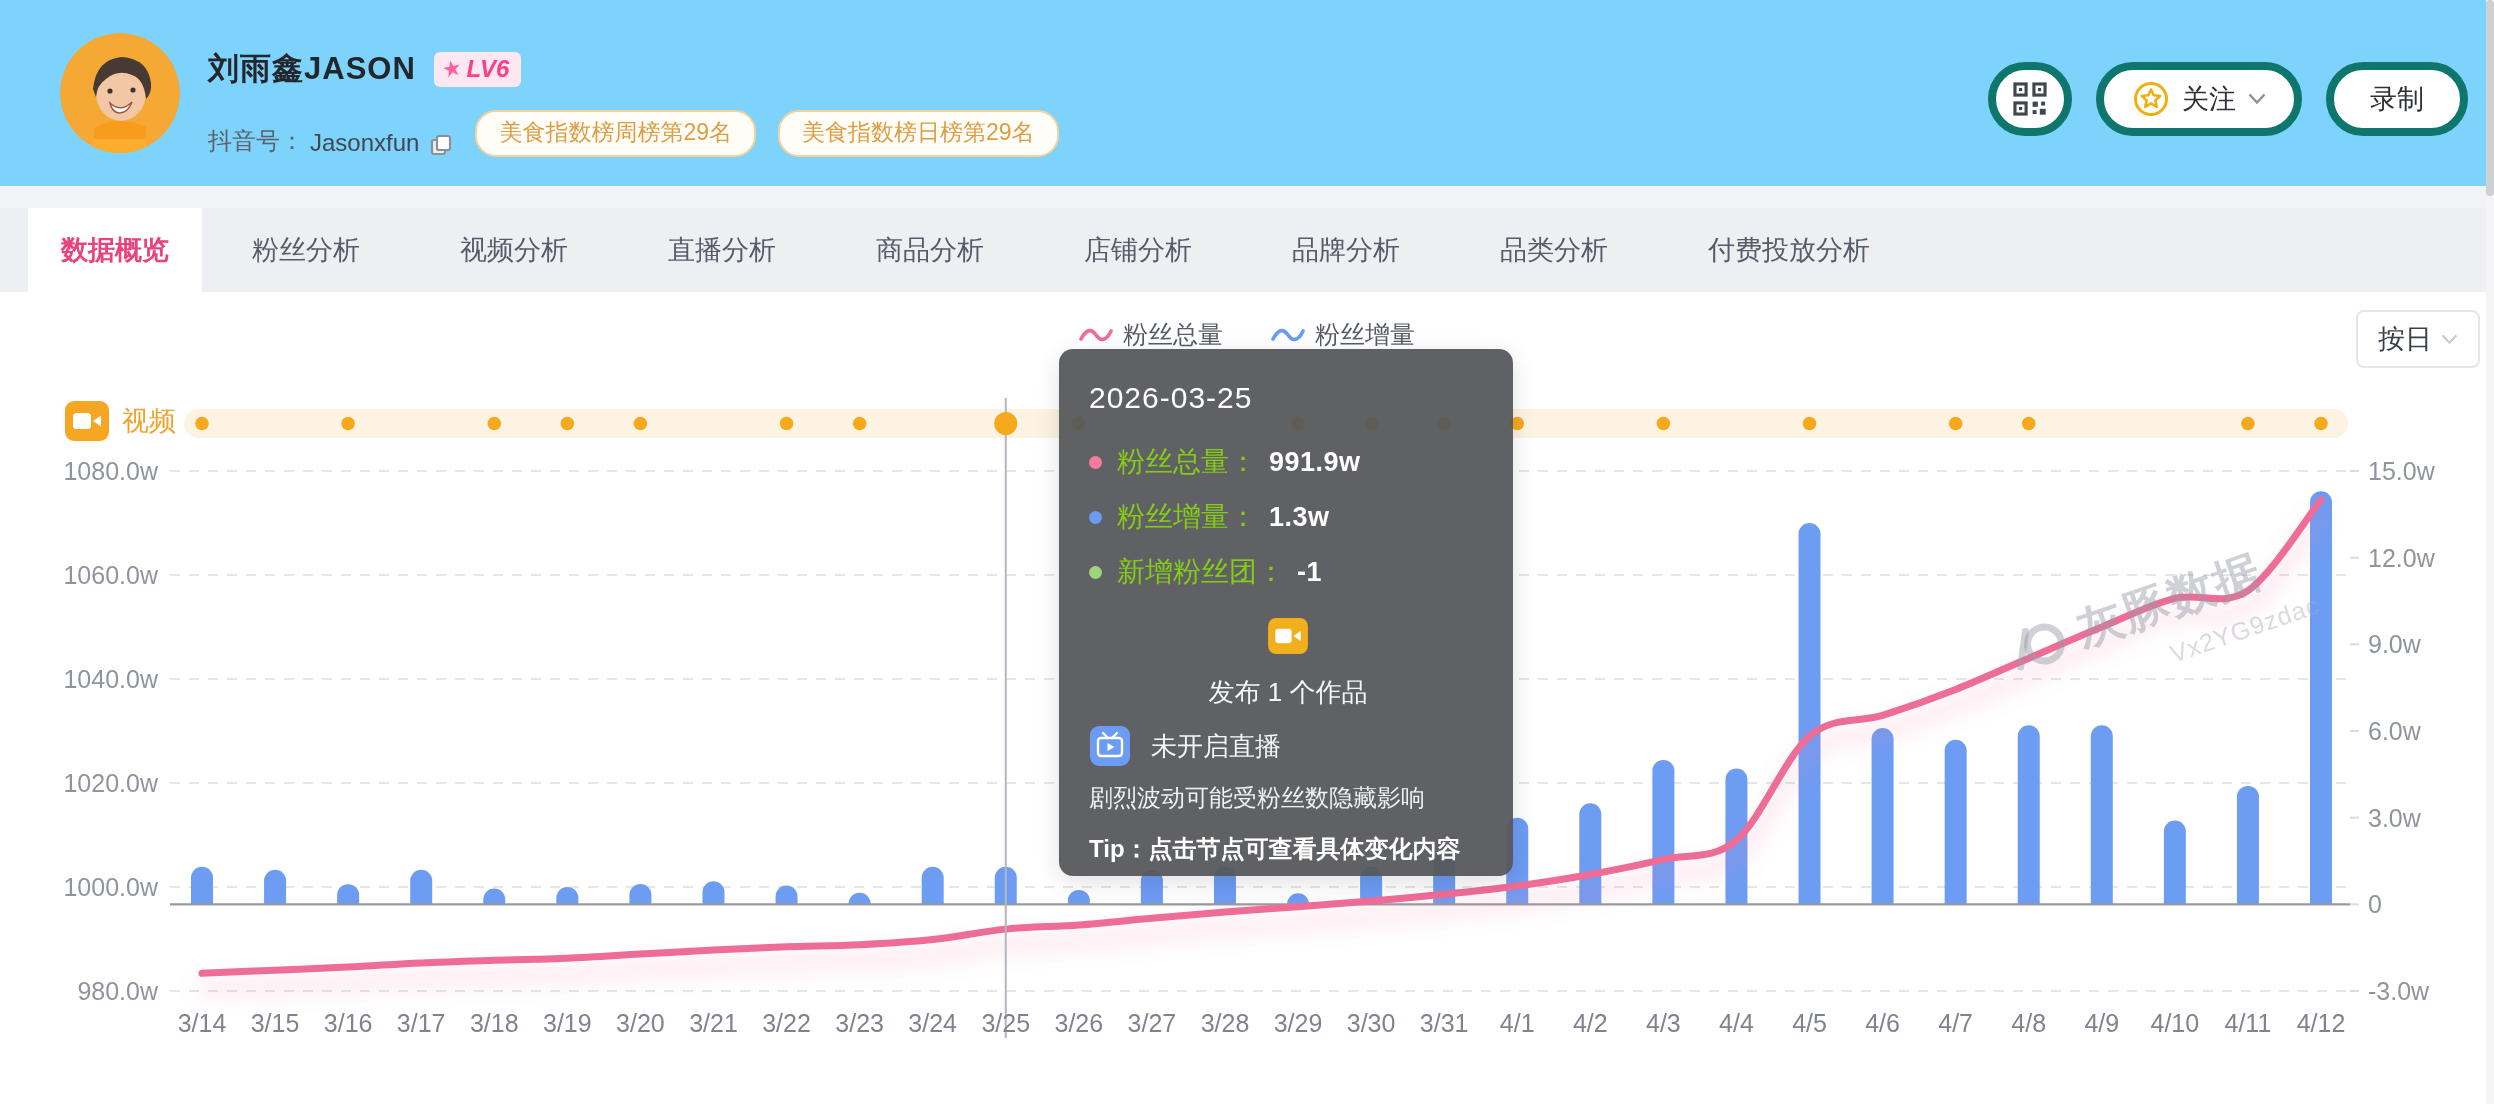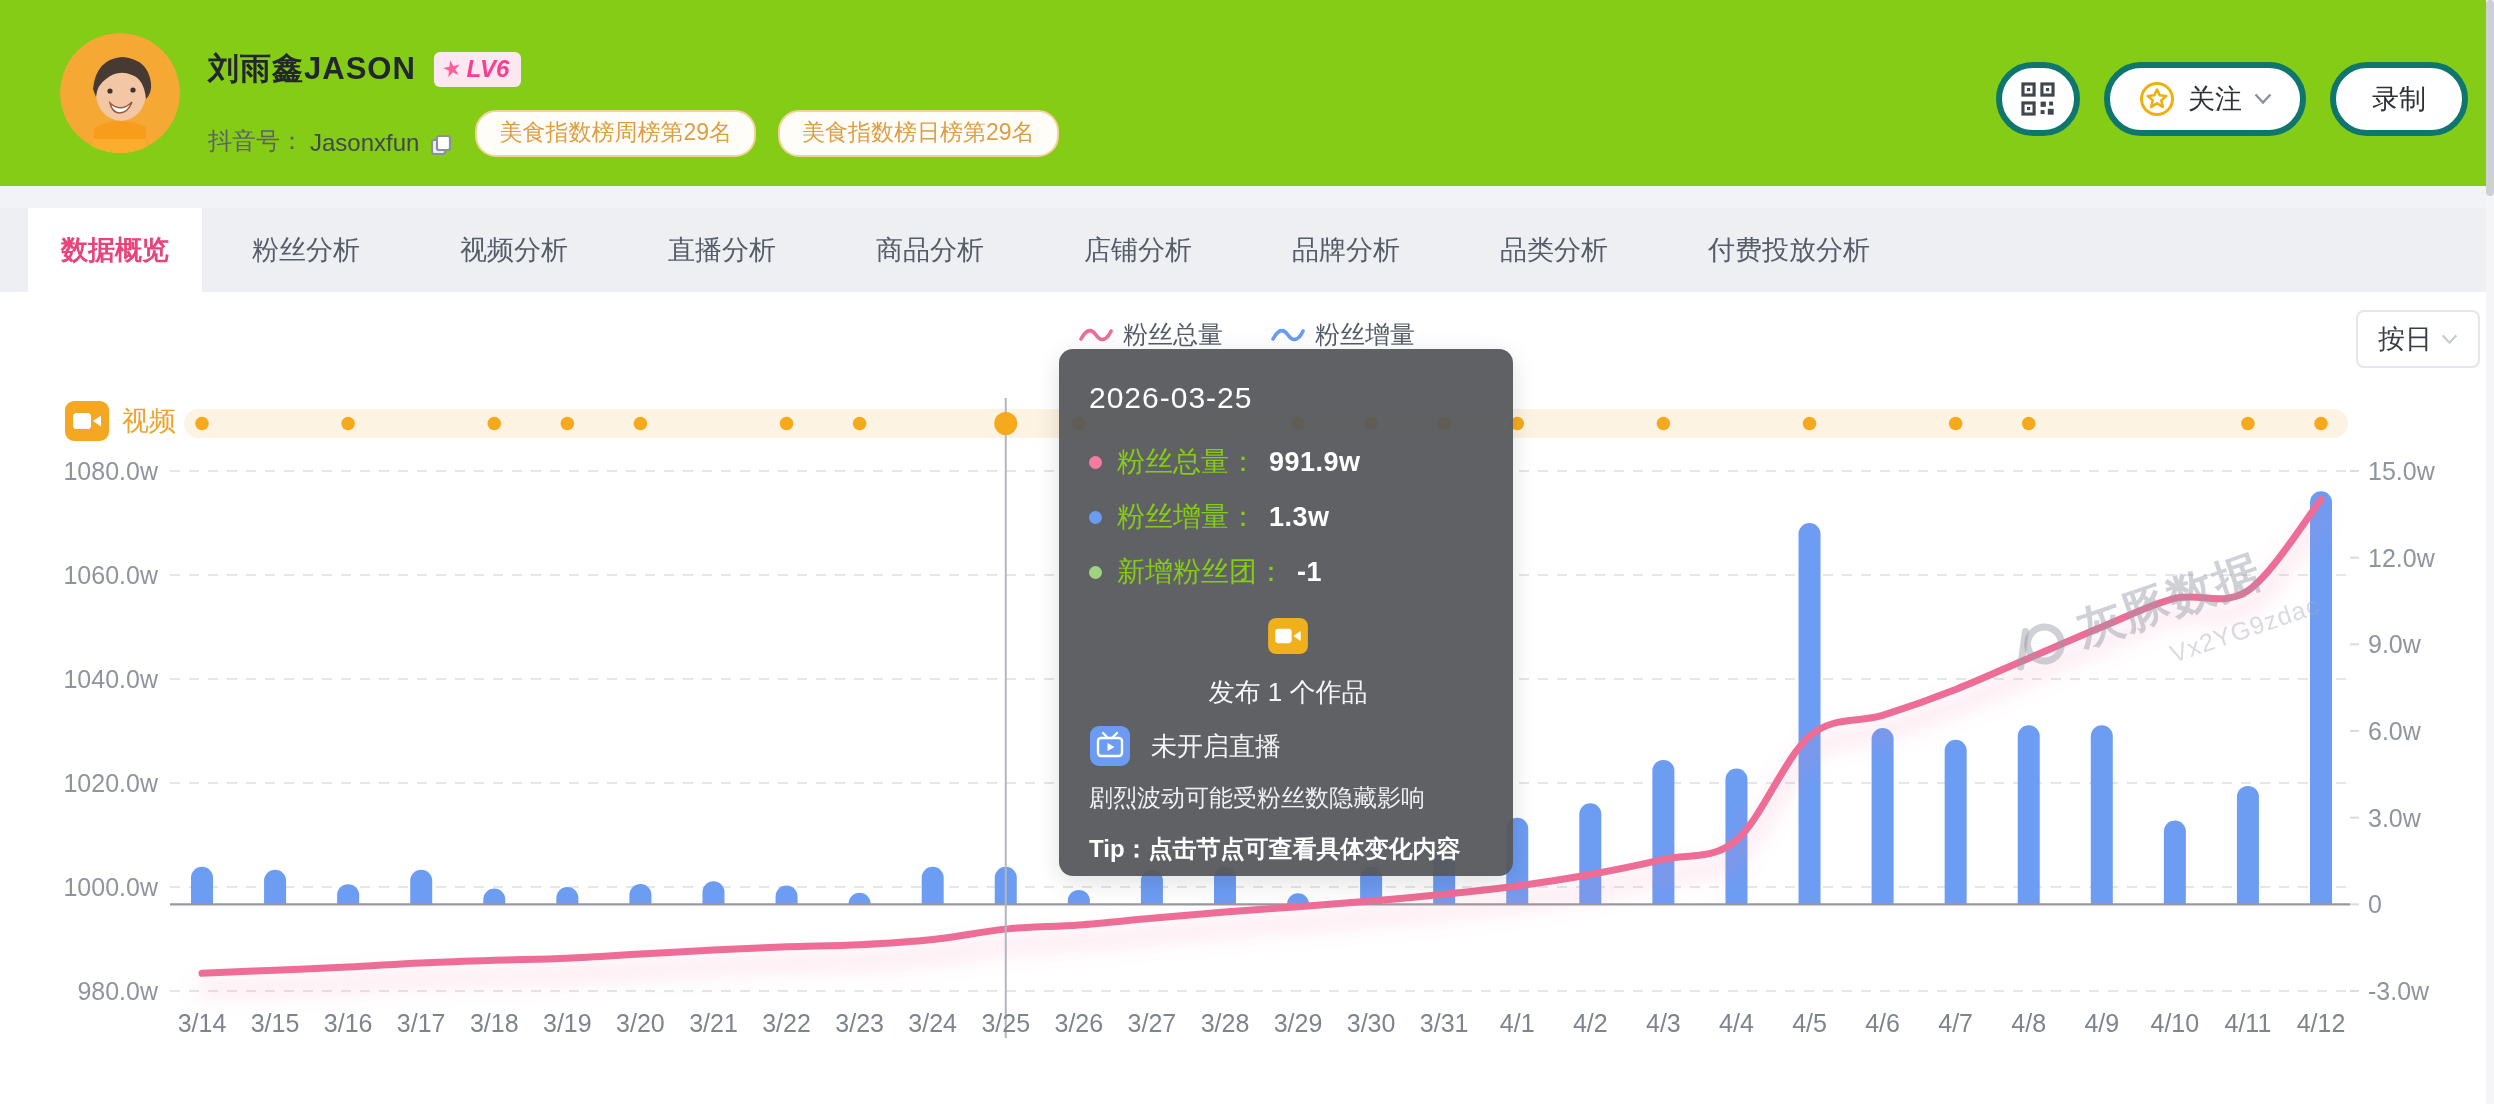--- a/index.html
+++ b/index.html
@@ -1,33 +1,33 @@
 <!DOCTYPE html>
 <html><head>
 <meta charset="utf-8">
 <style>
   * { margin:0; padding:0; box-sizing:border-box; }
   html,body { background:#fff; }
   body { font-family:"Liberation Sans","DejaVu Sans",sans-serif; }
   .page { position:relative; width:2494px; height:1104px; overflow:hidden; background:#fff; }
 
   
-  .header-card { position:absolute; top:0; left:0; width:100%; height:186px; background:#84cc16; z-index:5; }
+  .header-card { position:absolute; top:0; left:0; width:100%; height:186px; background:#7dd3fc; z-index:5; }
   .avatar { position:absolute; left:60px; top:33px; width:120px; height:120px; border-radius:50%; overflow:hidden; }
   .name-row { position:absolute; left:208px; top:48px; display:flex; align-items:center; gap:18px; }
   .name { font-size:31px; font-weight:700; color:#23262c; letter-spacing:1px; }
   .lv-badge { display:flex; align-items:center; gap:5px; background:#fde7f1; border-radius:6px; padding:3px 12px 4px 8px; }
   .lv-star { color:#ff5f9e; font-size:22px; transform:rotate(-12deg); }
   .lv-text { color:#fc3e8d; font-size:24px; font-weight:700; font-style:italic; }
   .sub-row { position:absolute; left:208px; top:110px; display:flex; align-items:flex-end; font-size:24px; color:#5d6269; }
   .douyin-id { color:#43474e; margin-left:6px; }
   .copy-icon { margin-left:10px; display:flex; }
   .rank-badge { border:2px solid #f3d29b; background:#fffdf8; color:#dd9e43; border-radius:21px; padding:5px 22px 7px; font-size:23px; margin-left:22px; white-space:nowrap; }
   .header-actions { position:absolute; right:26px; top:62px; display:flex; gap:24px; align-items:center; }
-  .pill-btn { height:74px; background:#fff; border:6px solid #0f766e; border-radius:38px; display:flex; align-items:center; justify-content:center; font-size:27px; color:#2e3137; padding:0 36px; cursor:pointer; }
+  .pill-btn { height:74px; background:#fff; border:8px solid #0f766e; border-radius:38px; display:flex; align-items:center; justify-content:center; font-size:27px; color:#2e3137; padding:0 36px; cursor:pointer; }
   .qr-btn { width:84px; padding:0; }
   .follow-btn { gap:12px; padding:0 28px; }
 
   
   .gap-band { position:absolute; top:186px; left:0; width:100%; height:22px; background:#f1f3f7; }
   .tab-bar { position:absolute; top:208px; left:0; width:100%; height:84px; background:#edeff3; display:flex; align-items:stretch; padding-left:28px; z-index:5; }
   .tab { display:flex; align-items:center; padding:0 50px; font-size:27px; color:#565c68; cursor:pointer; }
   .tab.active { background:#fff; color:#e8437a; font-weight:700; padding:0 33px; }
 
   

